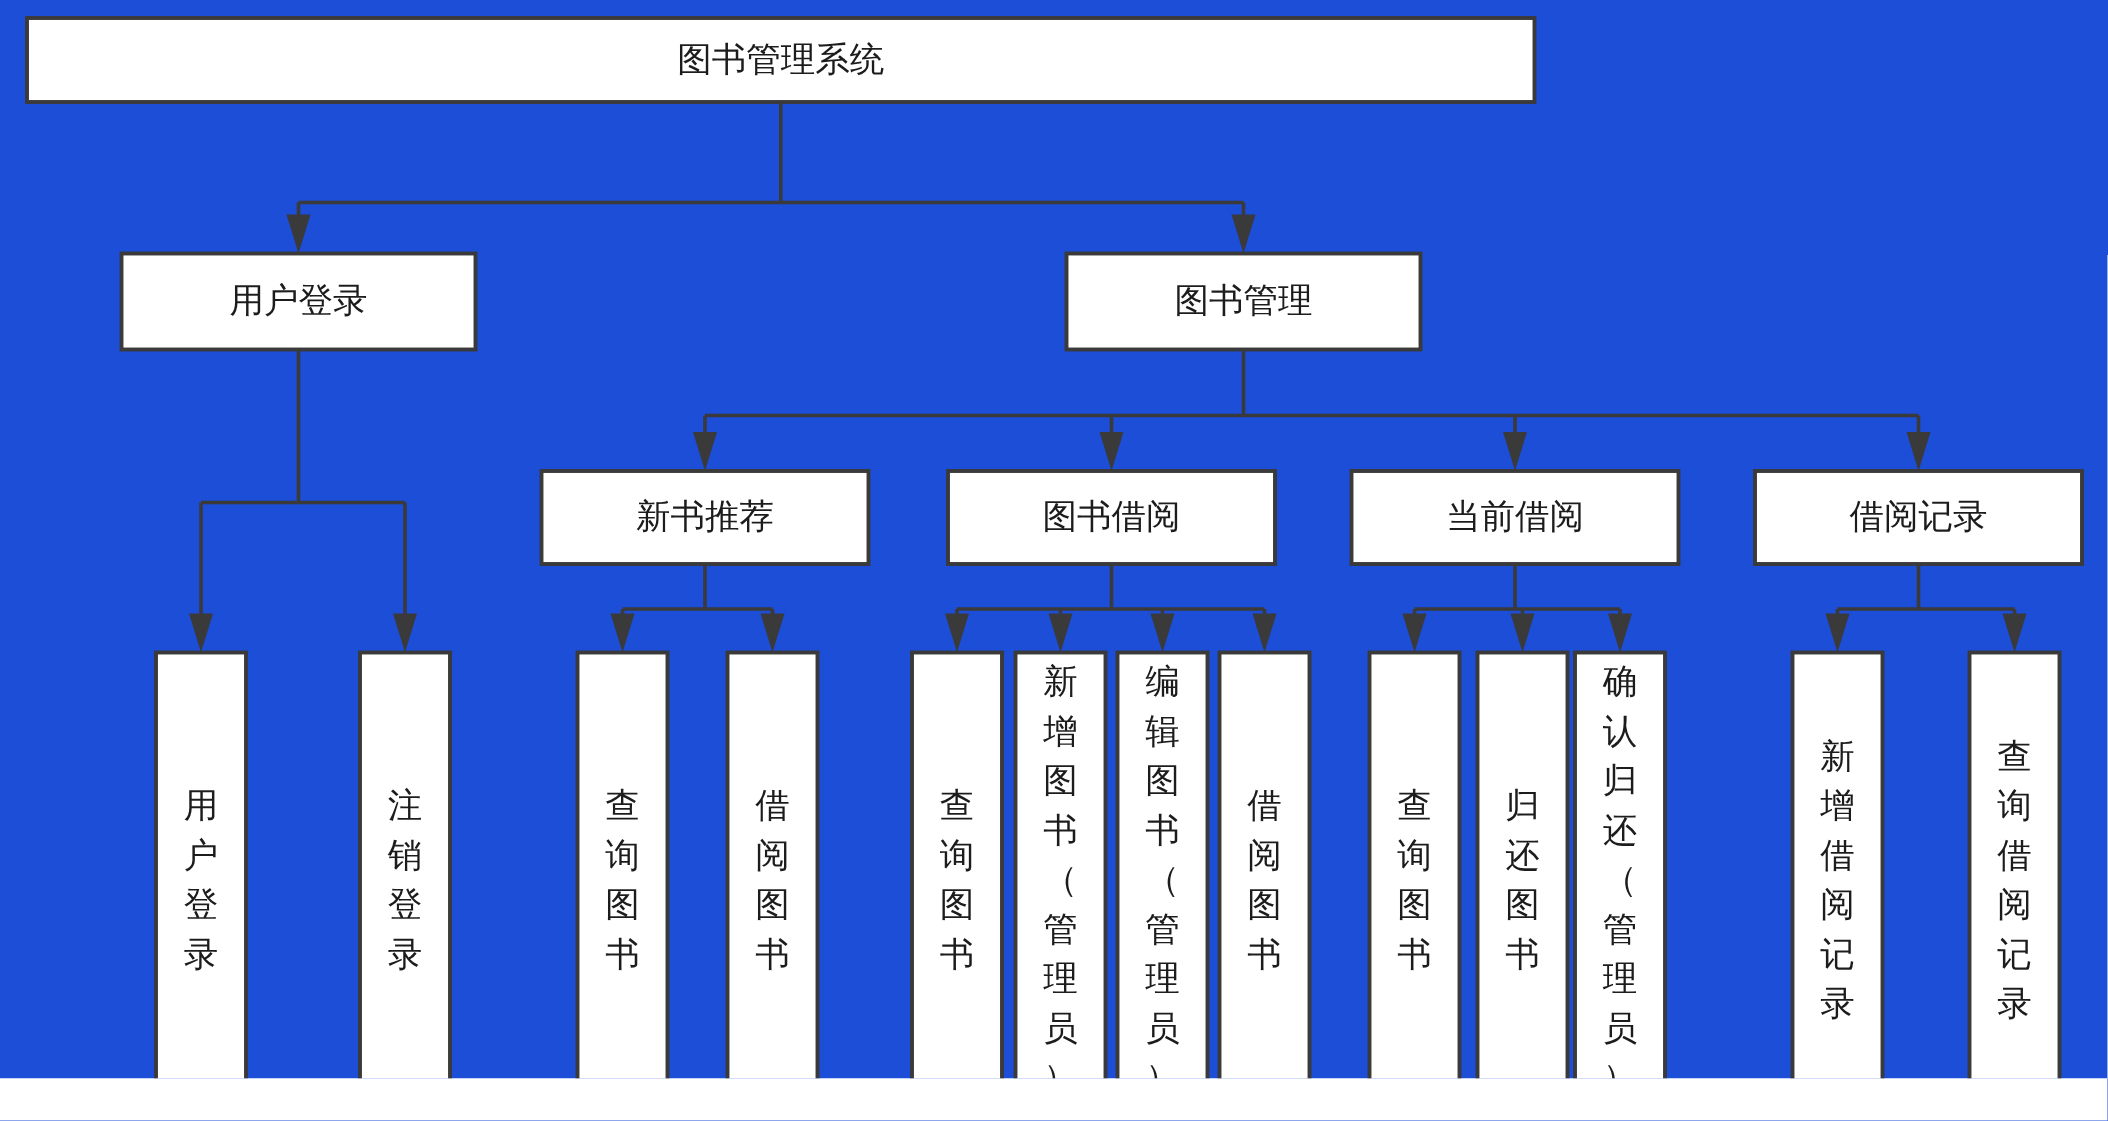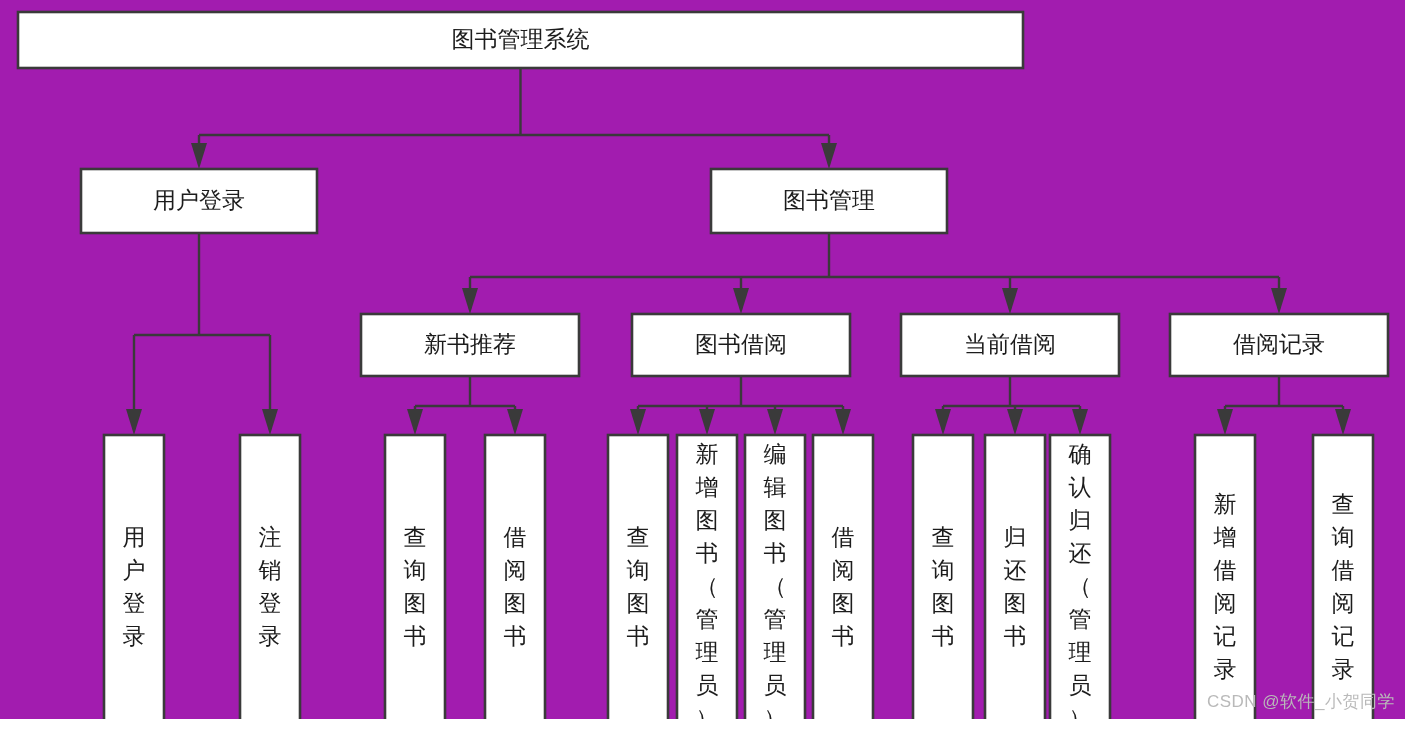--- a/index.html
+++ b/index.html
@@ -8,21 +8,21 @@
     padding: 0;
     background: #ffffff;
   }
   body {
     font-family: "Liberation Sans", "DejaVu Sans", sans-serif;
   }
   #diagram-root {
     position: relative;
     width: 1405px;
     height: 719px;
-    background: #a21caf;
+    background: #1d4ed8;
     overflow: hidden;
   }
   svg.flowchart {
     position: absolute;
     left: 0;
     top: 0;
     width: 1405px;
     height: 747px;
     display: block;
   }
@@ -215,14 +215,13 @@
         <g>
           <rect x="1195" y="435" width="60" height="300" class="node-box"></rect>
           <text x="1225" y="511.74" class="node-label-vertical"><tspan x="1225" dy="0">新</tspan><tspan x="1225" dy="33">增</tspan><tspan x="1225" dy="33">借</tspan><tspan x="1225" dy="33">阅</tspan><tspan x="1225" dy="33">记</tspan><tspan x="1225" dy="33">录</tspan></text>
         </g>
         <g>
           <rect x="1313" y="435" width="60" height="300" class="node-box"></rect>
           <text x="1343" y="511.74" class="node-label-vertical"><tspan x="1343" dy="0">查</tspan><tspan x="1343" dy="33">询</tspan><tspan x="1343" dy="33">借</tspan><tspan x="1343" dy="33">阅</tspan><tspan x="1343" dy="33">记</tspan><tspan x="1343" dy="33">录</tspan></text>
         </g>
       </g>
   </svg>
-  <div class="watermark">CSDN @软件_小贺同学</div>
 </div>
 
 </body></html>

